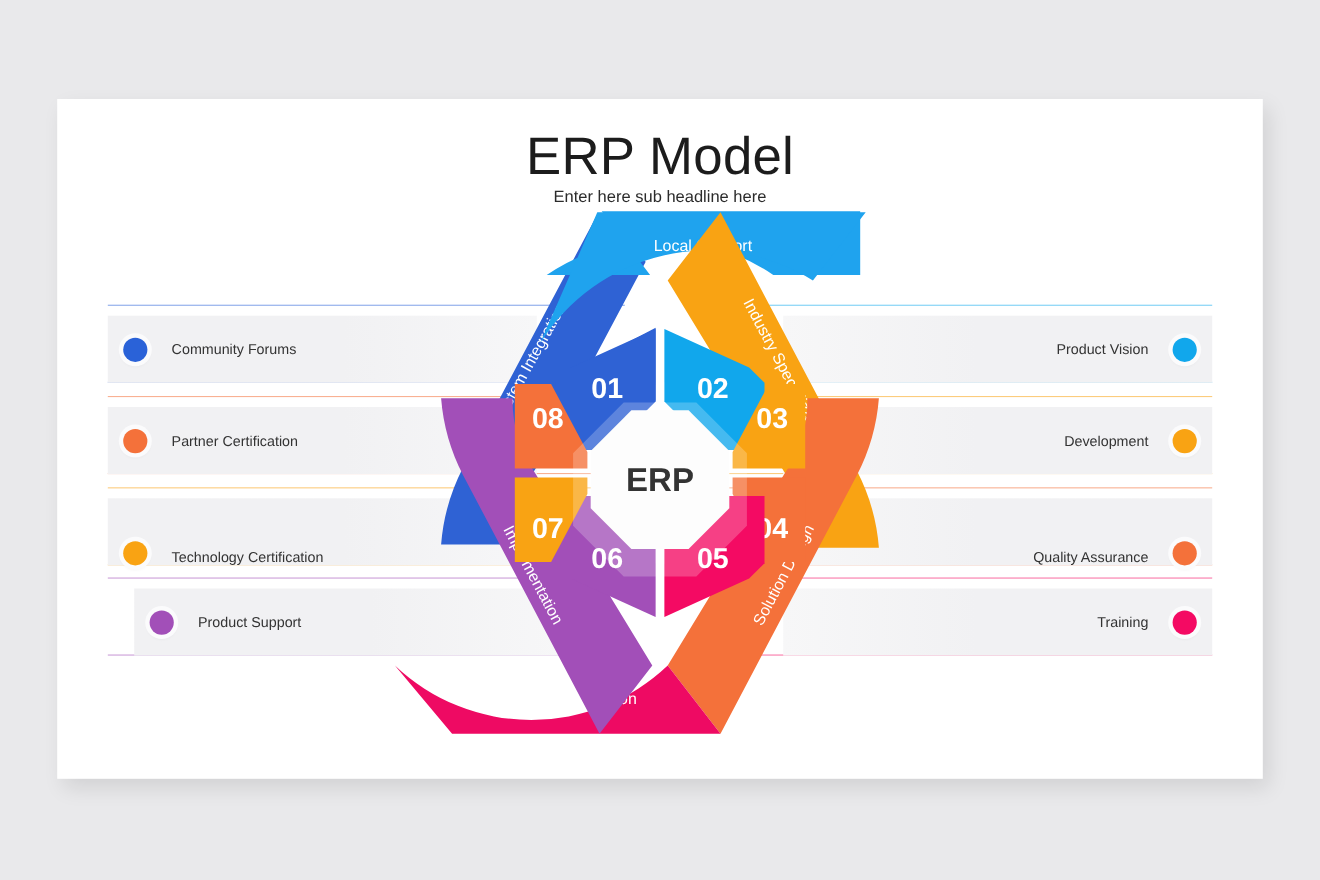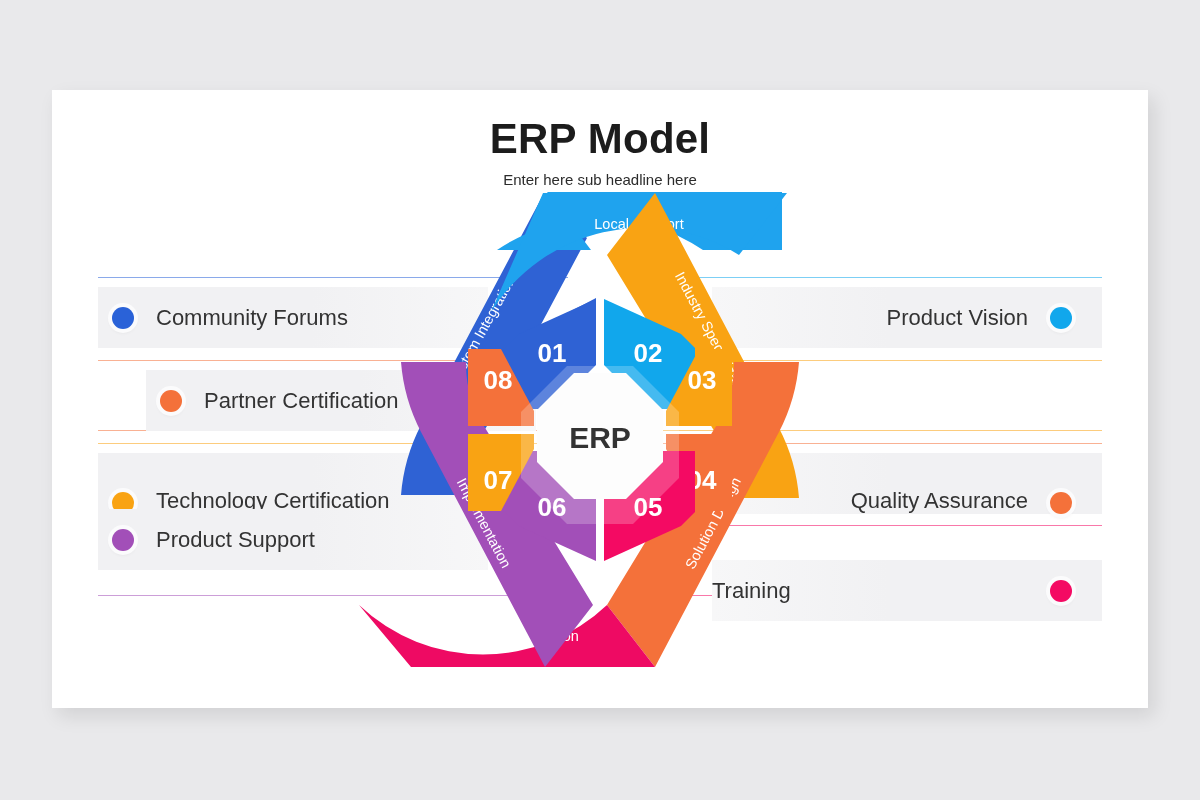--- a/index.html
+++ b/index.html
@@ -12,49 +12,49 @@
   #slide-card {
     position: absolute;
     left: 52px; top: 90px;
     width: 1096px; height: 618px;
     background: #ffffff;
     box-shadow: 6px 8px 18px rgba(0,0,0,0.10);
   }
   #page-title {
     position: absolute; left: 0; top: 25px; width: 100%;
     text-align: center;
-    font-size: 42px; font-weight: 700; color: #1c1c1c;
+    font-size: 48px; font-weight: 400; color: #1c1c1c;
     letter-spacing: 0.2px;
   }
   #page-subtitle {
     position: absolute; left: 0; top: 81px; width: 100%;
     text-align: center;
     font-size: 15px; font-weight: 400; color: #2b2b2b;
   }
 
   
   .legend-row {
     position: absolute;
     height: 61px;
     background: linear-gradient(to right, #f1f1f3 0%, #f1f1f3 55%, #f7f7f8 100%);
     display: flex; align-items: center;
   }
   .legend-row.right {
     background: linear-gradient(to left, #f1f1f3 0%, #f1f1f3 55%, #f7f7f8 100%);
     justify-content: flex-end;
   }
   .legend-row.left { left: 46px; width: 390px; padding-left: 14px; }
-  .legend-row.right { right: 46px; width: 390px; padding-right: 30px; }
+  .legend-row.right { right: 46px; width: 390px; padding-right: 14px; }
   .legend-dot {
     width: 22px; height: 22px; border-radius: 50%;
     flex: 0 0 22px;
     box-shadow: 0 0 0 4px #fbfbfc, 0 2px 5px rgba(0,0,0,0.16);
   }
   .legend-label {
-    font-size: 22px; color: #333333; white-space: nowrap;
+    font-size: 13px; color: #333333; white-space: nowrap;
   }
   .legend-row.left .legend-label { margin-left: 22px; }
   .legend-row.right .legend-label { margin-right: 22px; }
   .rule {
     position: absolute; height: 1px; opacity: 0.55;
   }
   .rule.left  { left: 46px;  width: 470px; }
   .rule.right { right: 46px; width: 470px; }
 
   
@@ -99,42 +99,46 @@
   <div class="rule right" style="top:340px; background:#f9a313;"></div>
   <div class="rule right" style="top:353px; background:#f4713a;"></div>
   <div class="rule right" style="top:423px; background:#f4713a;"></div>
   <div class="rule right" style="top:435px; background:#f40a63;"></div>
   <div class="rule right" style="top:505px; background:#f40a63;"></div>
 
   <div class="legend-row left" style="top:197px;">
     <span class="legend-dot" style="background:#2a62d8;"></span>
     <span class="legend-label">Community Forums</span>
   </div>
-  <div class="legend-row left" style="top:280px;margin-left:48px;">
+  <div class="legend-row left" style="top:280px;">
     <span class="legend-dot" style="background:#f4713a;"></span>
     <span class="legend-label">Partner Certification</span>
   </div>
   <div class="legend-row left" style="top:363px;align-items:flex-end;">
     <span class="legend-dot" style="background:#f9a313;"></span>
     <span class="legend-label">Technology Certification</span>
   </div>
-  <div class="legend-row left" style="top:419px;">
+  <div class="legend-row left" style="top:445px;margin-left:24px;">
     <span class="legend-dot" style="background:#a24fb8;"></span>
     <span class="legend-label">Product Support</span>
   </div>
 
   <div class="legend-row right" style="top:197px;">
     <span class="legend-label">Product Vision</span>
     <span class="legend-dot" style="background:#11a7ec;"></span>
   </div>
+  <div class="legend-row right" style="top:280px;">
+    <span class="legend-label">Development</span>
+    <span class="legend-dot" style="background:#f9a313;"></span>
+  </div>
   <div class="legend-row right" style="top:363px;align-items:flex-end;">
     <span class="legend-label">Quality Assurance</span>
     <span class="legend-dot" style="background:#f4713a;"></span>
   </div>
-  <div class="legend-row right" style="top:470px;justify-content:space-between;">
+  <div class="legend-row right" style="top:445px;">
     <span class="legend-label">Training</span>
     <span class="legend-dot" style="background:#f40a63;"></span>
   </div>
 
   <div id="wheel">
     <svg width="620" height="500" viewBox="0 0 620 500" xmlns="http://www.w3.org/2000/svg">
       <defs>
         <clipPath id="clip-top">    
             <rect x="0" y="0" width="620" height="250"></rect>
           </clipPath>

